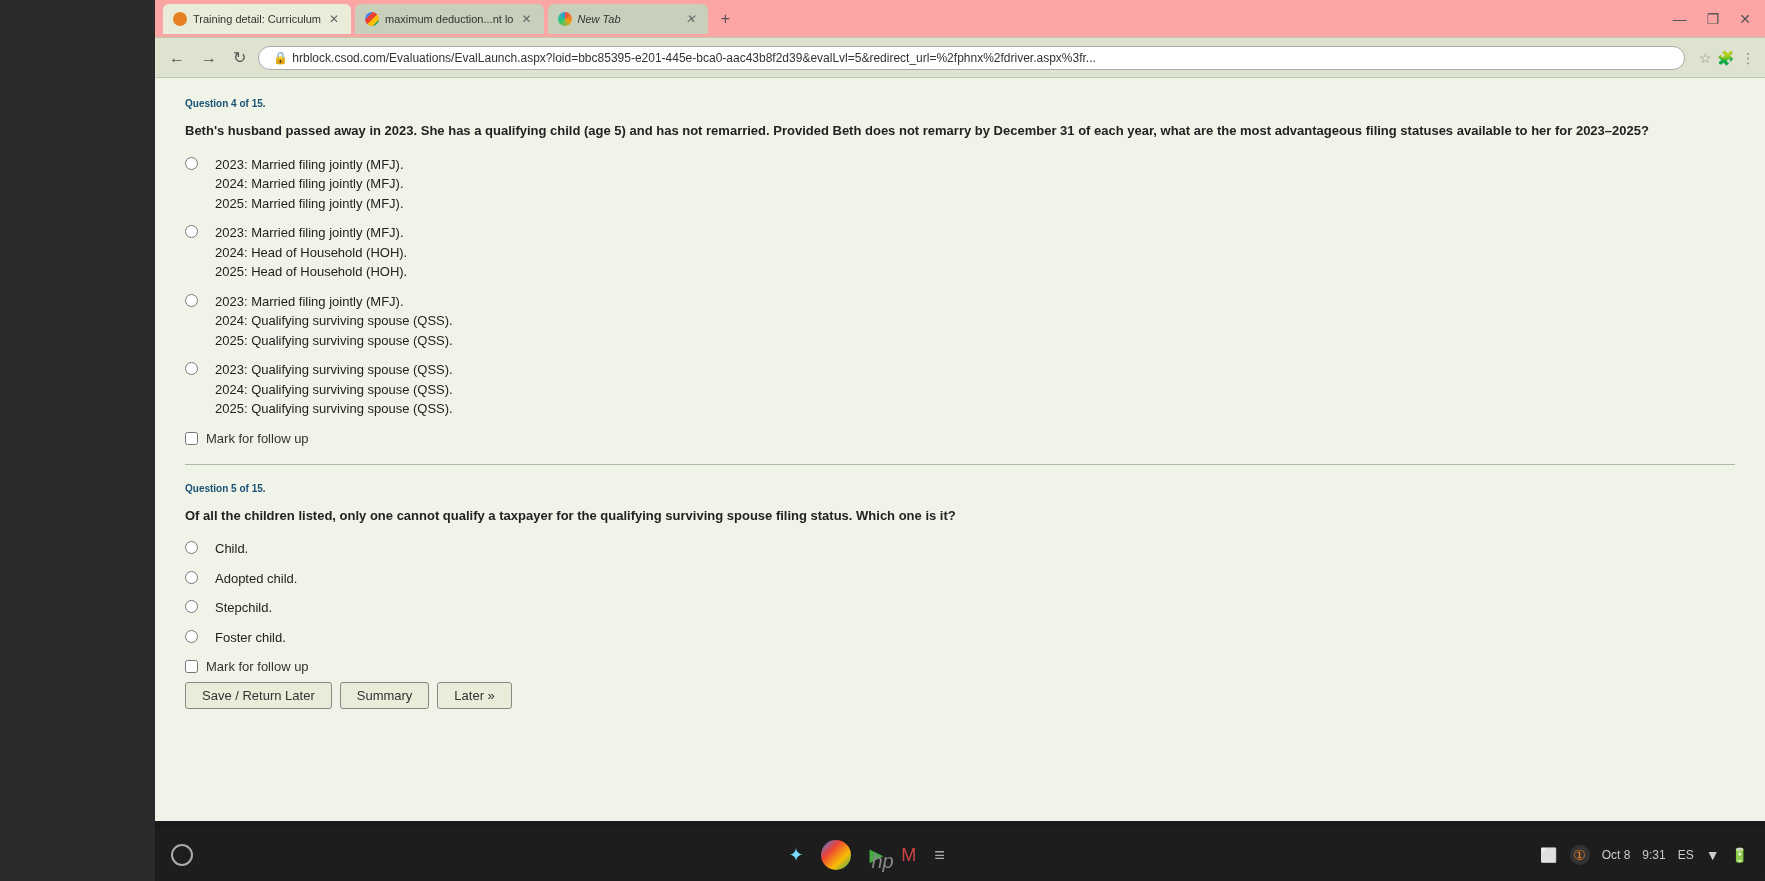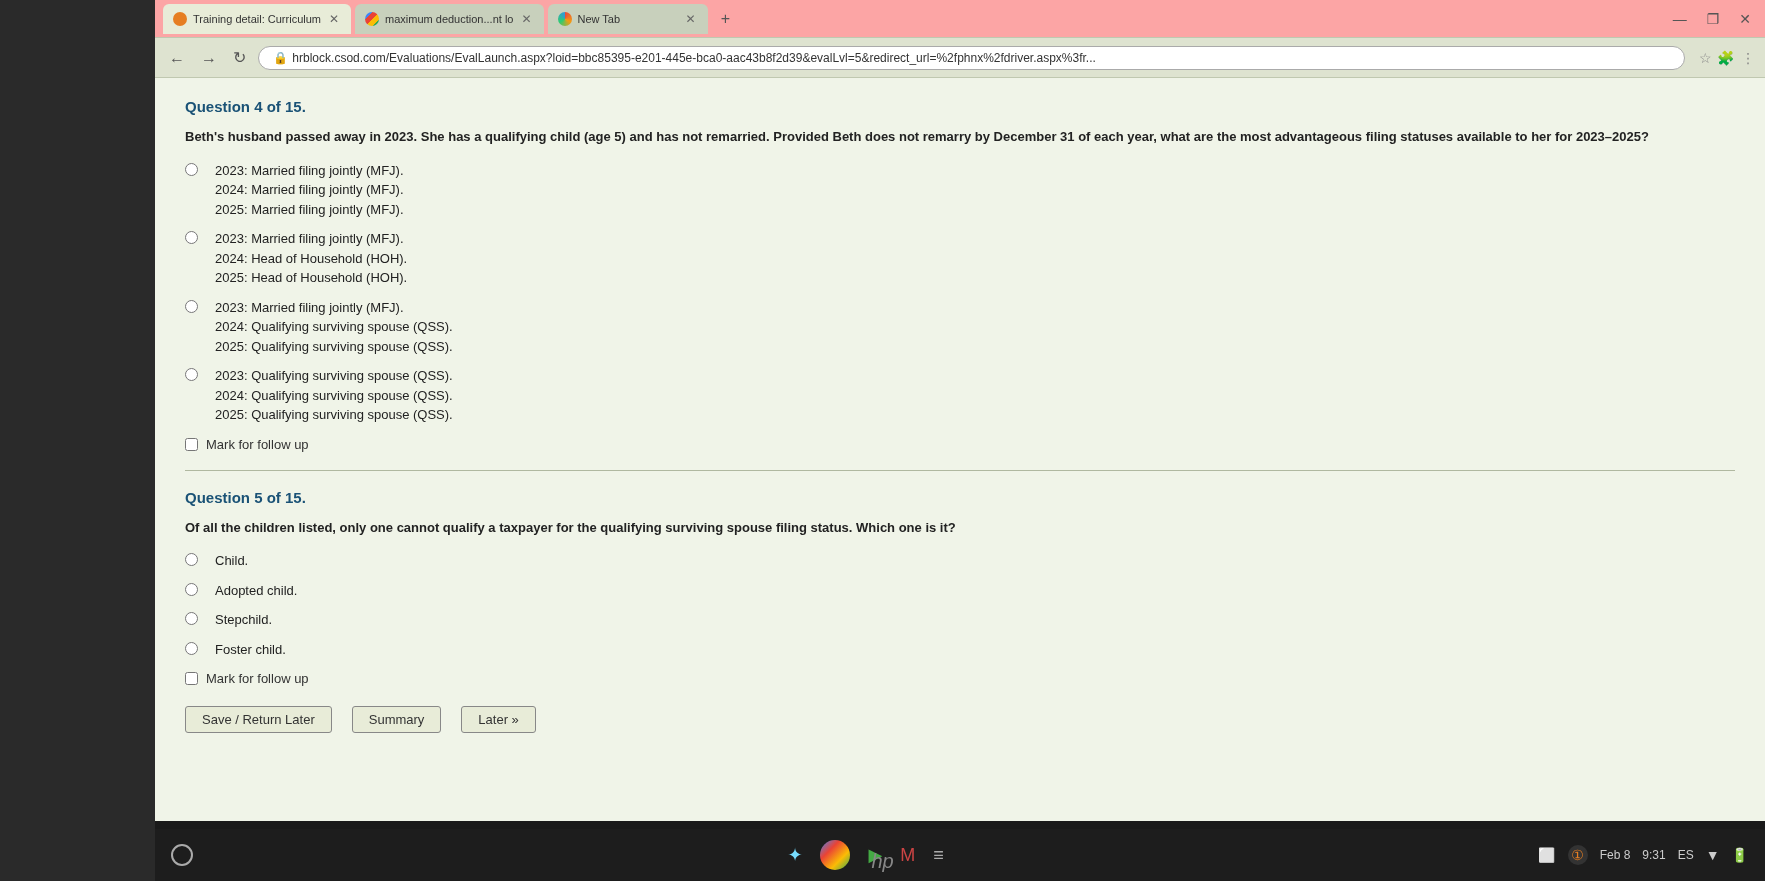--- a/index.html
+++ b/index.html
@@ -145,21 +145,21 @@
     
     .page-content {
       flex: 1;
       background: #f0f4e8;
       padding: 20px 30px;
       overflow-y: auto;
     }
 
     .question-header {
       color: #1a5276;
-      font-size: 15px;
+      font-size: 10px;
       font-weight: bold;
       margin-bottom: 12px;
     }
 
     .question-text {
       font-size: 13px;
       color: #222;
       font-weight: bold;
       margin-bottom: 14px;
       line-height: 1.5;
@@ -197,22 +197,22 @@
     }
 
     .divider {
       border: none;
       border-top: 1px solid #b0b8a0;
       margin: 18px 0;
     }
 
     .action-buttons {
       display: flex;
-      gap: 20px;
-      margin-top: 20px;
+      gap: 8px;
+      margin-top: 8px;
     }
 
     .action-btn {
       padding: 5px 16px;
       border: 1px solid #888;
       background: #e8ecd8;
       border-radius: 3px;
       font-size: 13px;
       color: #333;
       cursor: pointer;
@@ -293,21 +293,21 @@
       font-weight: bold;
     }
 
     .sparkle-icon { color: #7df; font-size: 18px; }
     .play-icon { color: #4a4; font-size: 18px; }
     .mail-icon { color: #c44; font-size: 18px; }
     .notes-icon { color: #aaa; font-size: 18px; }
 
     .tab-training { background: #e8ecd8; }
     .tab-google { background: #c8d0bc; }
-    .tab-newtab { background: #c8d0bc; }
+    .tab-newtab { background: #c8d0bc; font-style: italic; }
 
     .address-lock {
       color: #888;
       font-size: 12px;
       margin-right: 4px;
     }
 
     .star-icon { color: #888; font-size: 14px; }
     .extensions-icon { color: #888; font-size: 14px; }
     .menu-icon { color: #888; font-size: 14px; }
@@ -461,21 +461,21 @@
     <span class="sparkle-icon">✦</span>
     <div class="taskbar-icon chrome"></div>
     <span class="play-icon">▶</span>
     <span class="mail-icon">M</span>
     <span class="notes-icon">≡</span>
   </div>
 
   <div class="taskbar-right">
     <span style="color:#aaa; font-size:14px;">⬜</span>
     <span style="color:#e67e22; font-size:14px; background:#333; border-radius:50%; width:20px; height:20px; display:inline-flex; align-items:center; justify-content:center;">①</span>
-    <span class="taskbar-text">Feb 8</span>
+    <span class="taskbar-text">Oct 8</span>
     <span class="taskbar-text">9:31</span>
     <span class="taskbar-text">ES</span>
     <span style="color:#ccc; font-size:14px;">▼</span>
     <span style="color:#ccc; font-size:14px;">🔋</span>
   </div>
 </div>
 
 <div class="hp-logo" style="position:absolute; bottom: 8px; left: 50%; transform: translateX(-50%); color: #888; font-size: 20px; font-style: italic; font-weight: normal;">
   <span>hp</span>
 </div>

